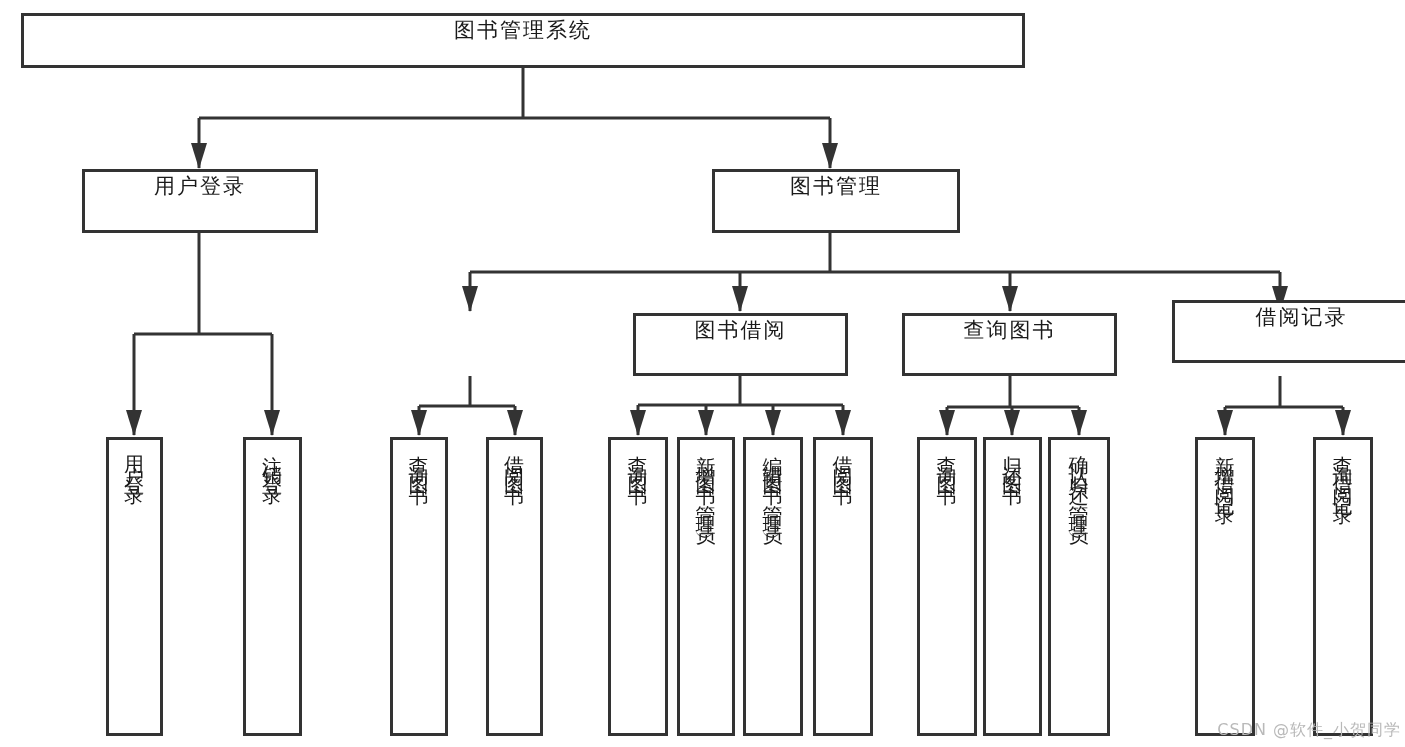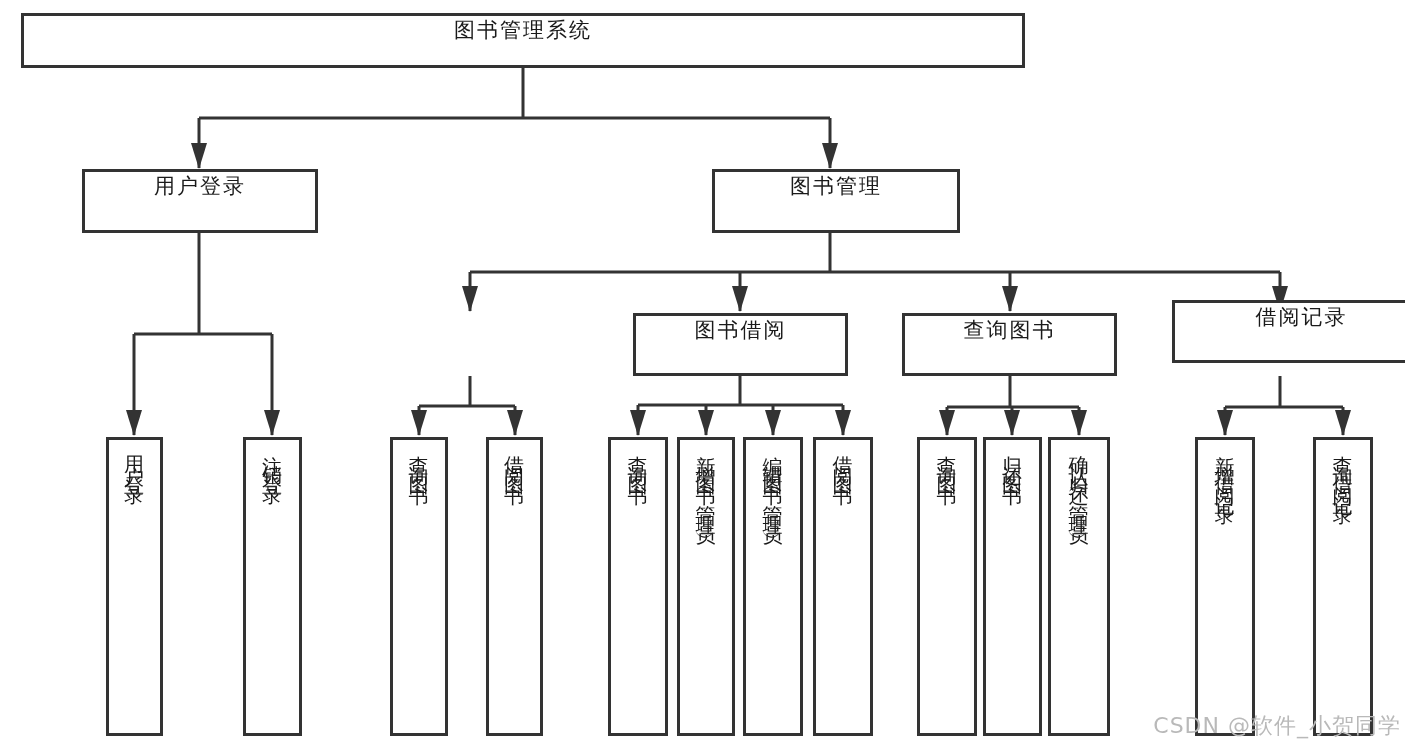--- a/index.html
+++ b/index.html
@@ -44,21 +44,21 @@
     writing-mode: vertical-rl;
     text-orientation: mixed;
     letter-spacing: 10px;
     white-space: nowrap;
     line-height: 1;
   }
   .watermark {
     position: absolute;
     right: 4px;
     bottom: 6px;
-    font-size: 22px;
+    font-size: 16px;
     color: #b9b9b9;
     letter-spacing: 1px;
     white-space: nowrap;
     z-index: 5;
   }
 </style>
 </head>
 <body>
 
 <div class="canvas">

